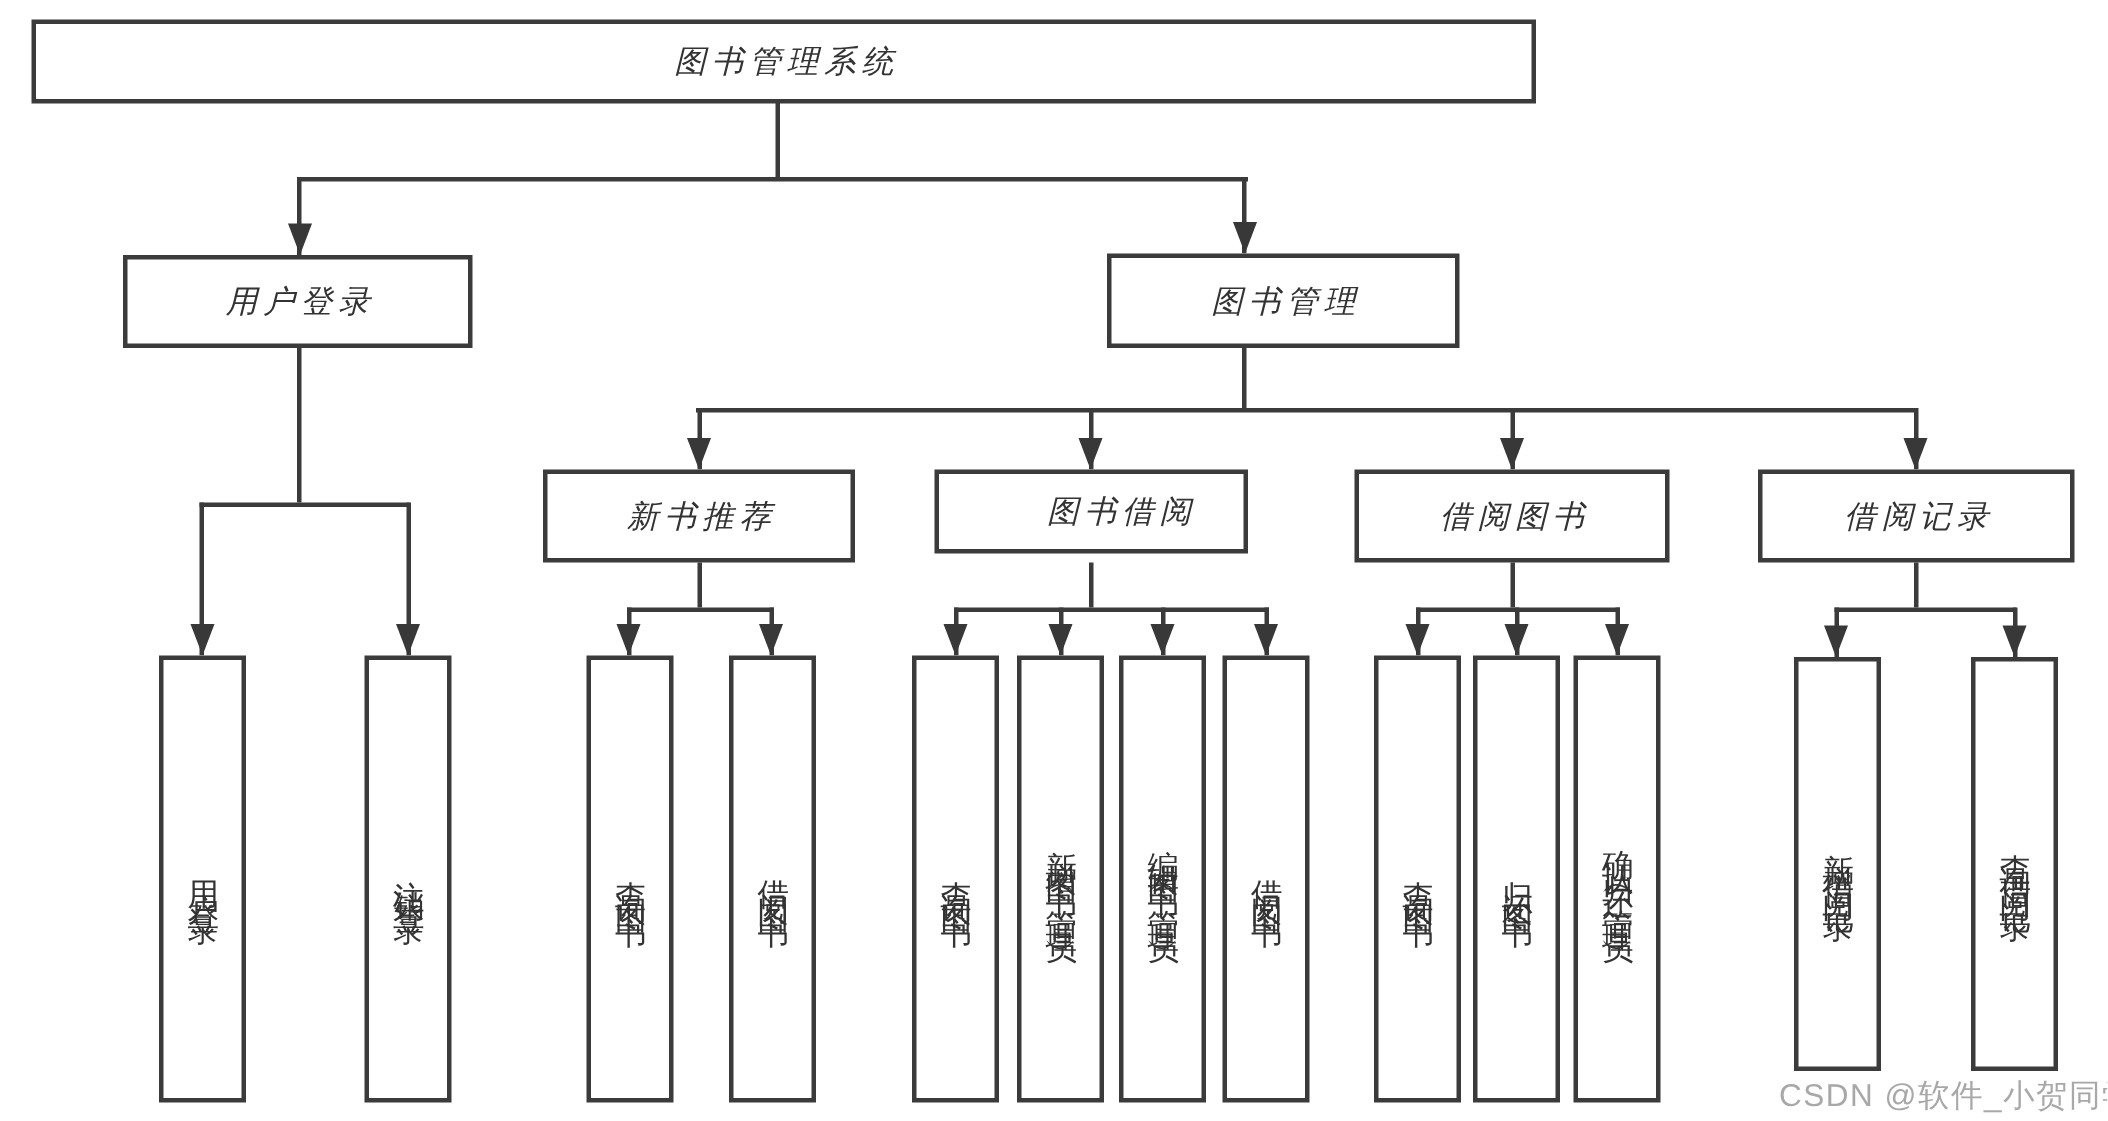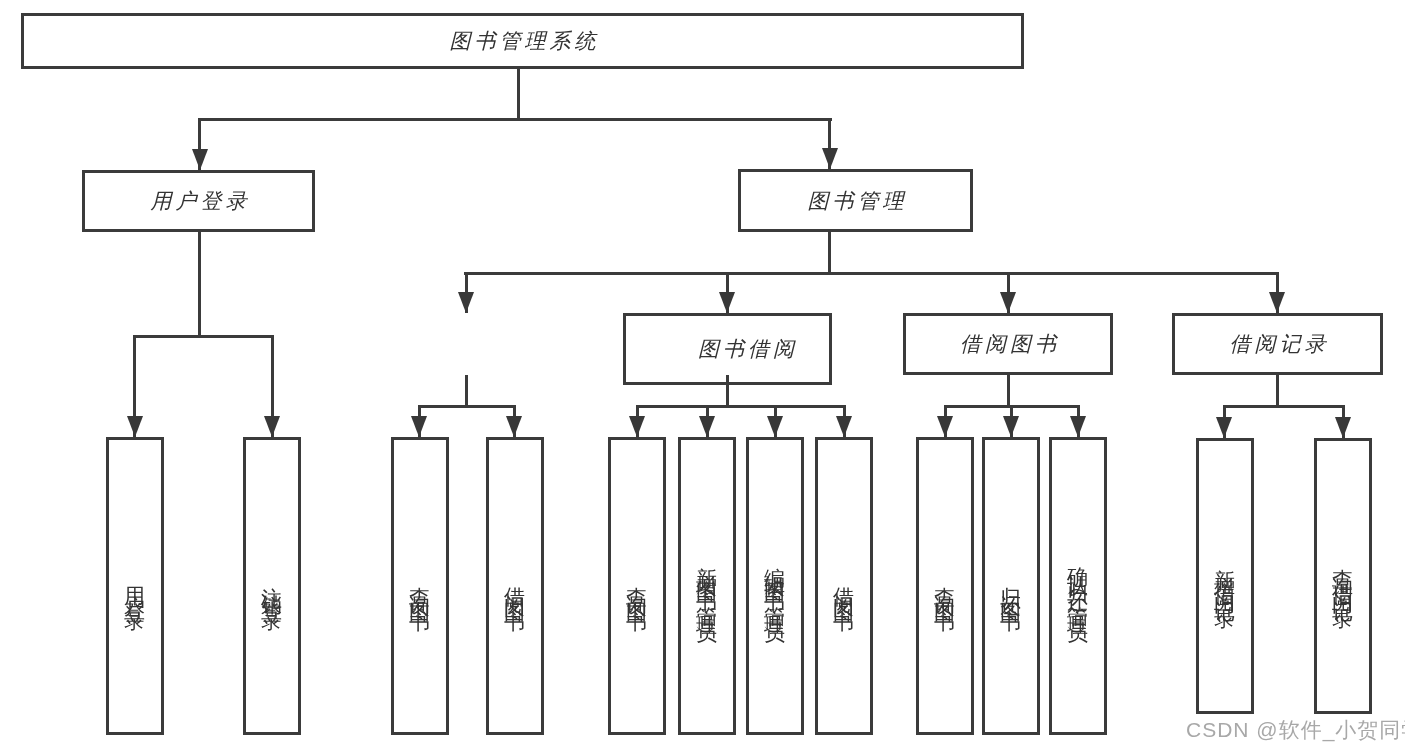--- a/index.html
+++ b/index.html
@@ -93,21 +93,24 @@
   <div class="line hline" style="left:464px;top:272px;width:814px;"></div>
   <div class="line vline" style="left:464.5px;top:272px;height:41px;"></div>
   <div class="arrow" style="left:457.5px;top:292px;"></div>
   <div class="line vline" style="left:725.5px;top:272px;height:41px;"></div>
   <div class="arrow" style="left:718.5px;top:292px;"></div>
   <div class="line vline" style="left:1006.5px;top:272px;height:41px;"></div>
   <div class="arrow" style="left:999.5px;top:292px;"></div>
   <div class="line vline" style="left:1275.5px;top:272px;height:41px;"></div>
   <div class="arrow" style="left:1268.5px;top:292px;"></div>
 
-  <div class="hbox" style="left:623px;top:313px;width:209px;height:72px;padding-left:37px;">
+  <div class="hbox" style="left:362px;top:313px;width:208px;height:62px;">
+    <span class="label">新书推荐</span>
+  </div>
+  <div class="hbox" style="left:623px;top:313px;width:209px;height:56px;padding-left:37px;">
     <span class="label">图书借阅</span>
   </div>
   <div class="hbox" style="left:903px;top:313px;width:210px;height:62px;">
     <span class="label">借阅图书</span>
   </div>
   <div class="hbox" style="left:1172px;top:313px;width:211px;height:62px;">
     <span class="label">借阅记录</span>
   </div>
 
   <div class="line vline" style="left:464.5px;top:375px;height:30px;"></div>

